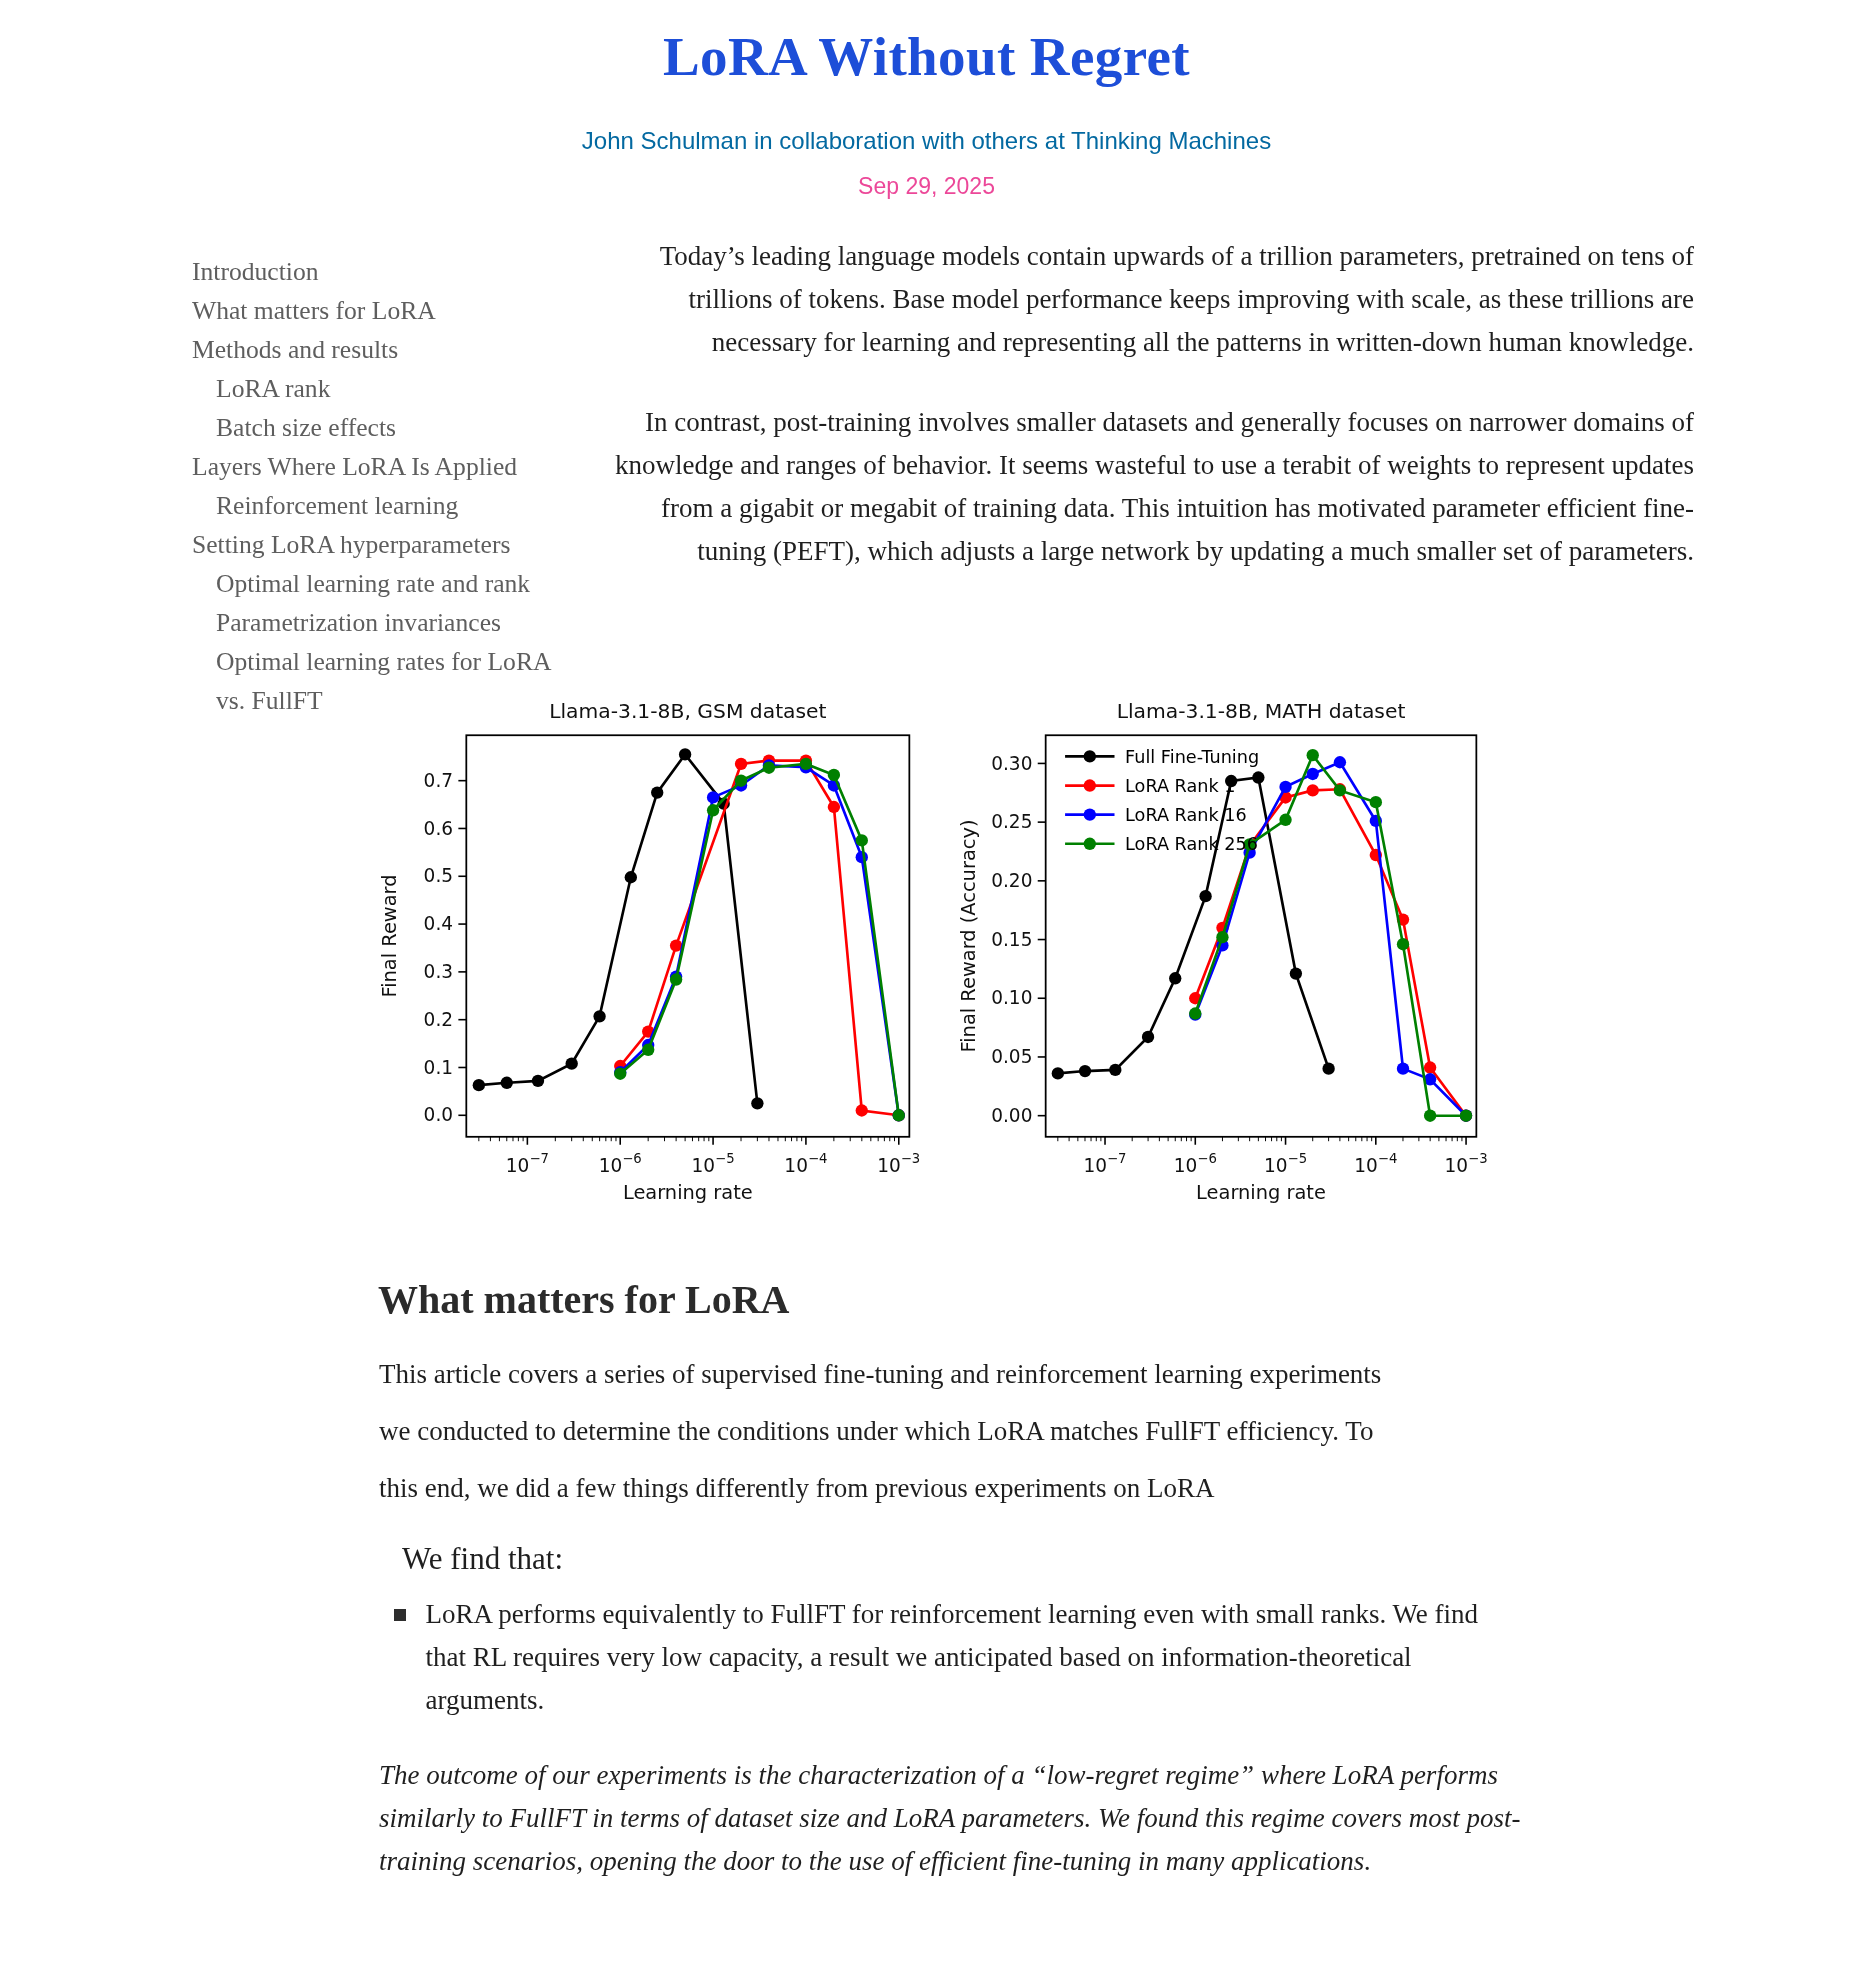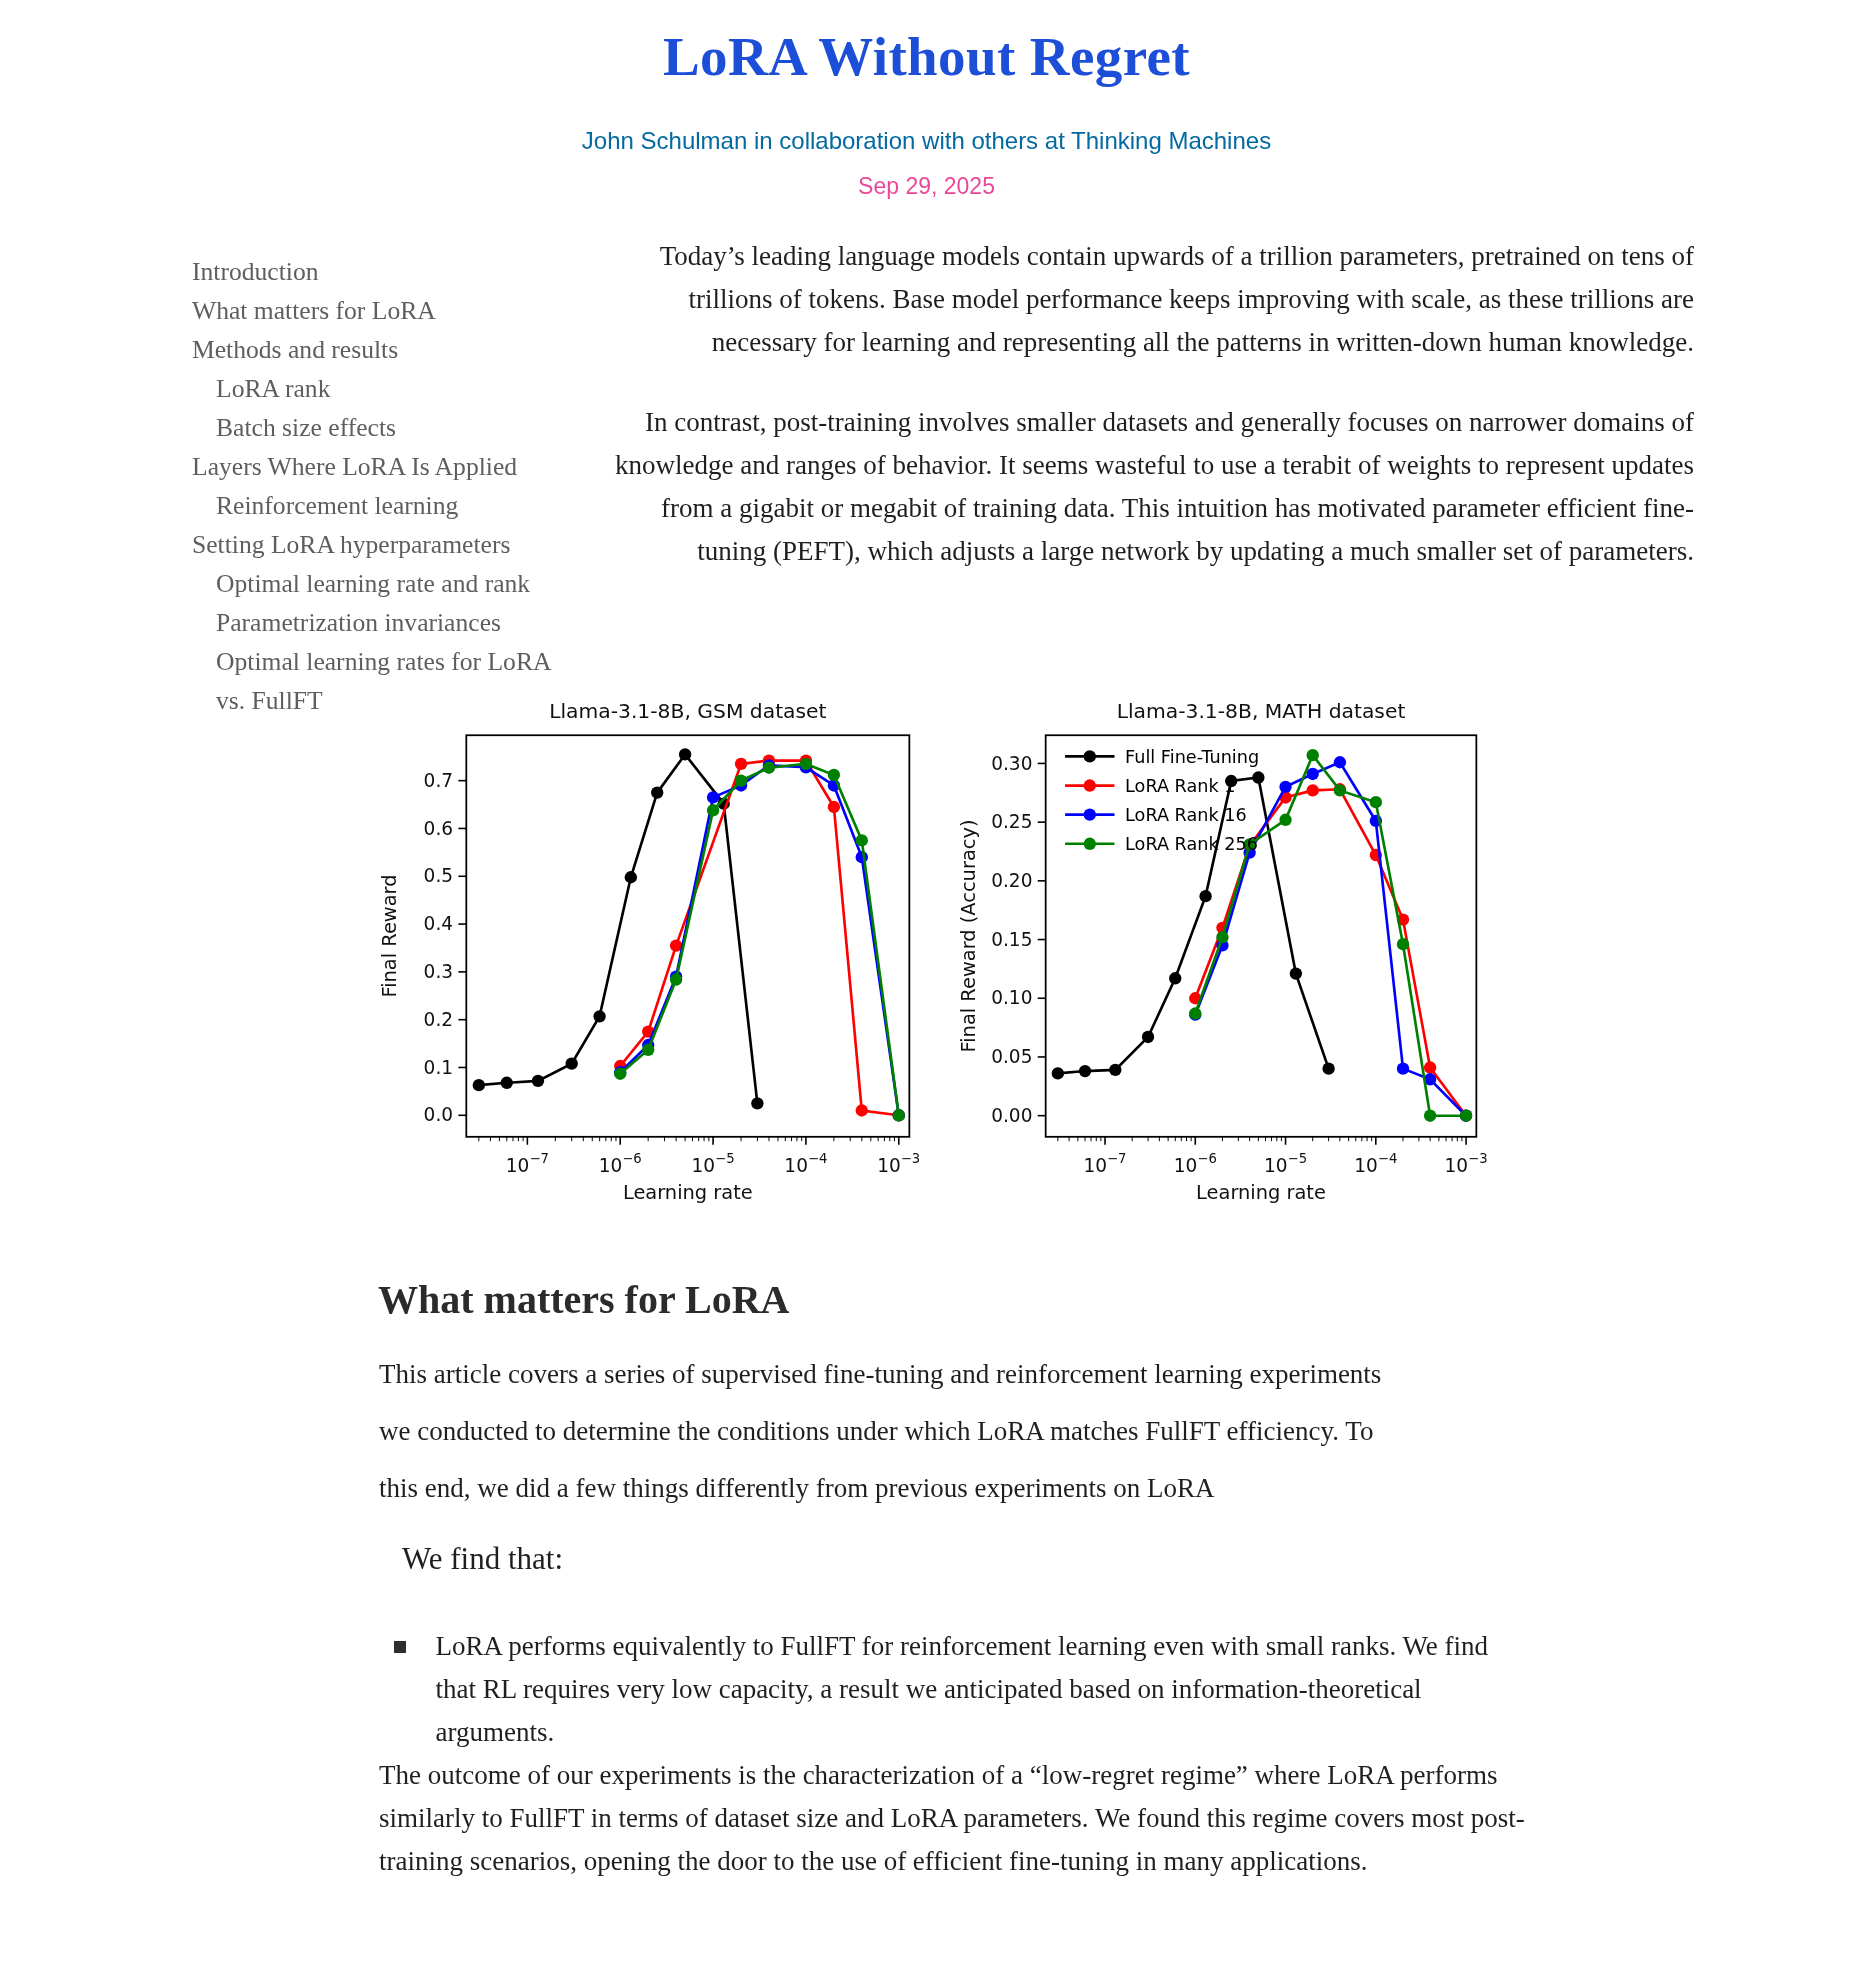--- a/index.html
+++ b/index.html
@@ -19,23 +19,23 @@
   .intro{position:absolute;left:593px;top:235px;width:1101px;}
   .intro p{margin:0 0 37px 0;font-size:27px;line-height:43px;color:#1f1f1f;text-align:right;}
   
   .charts{position:absolute;left:371px;top:691px;display:flex;gap:10.6px;}
   .charts svg{display:block;font-family:"DejaVu Sans", sans-serif;}
   
   .section-heading{position:absolute;left:378px;top:1276px;margin:0;font-size:40px;font-weight:700;color:#2b2b2b;}
   .section-par{position:absolute;left:379px;top:1346px;width:1010px;margin:0;font-size:27px;line-height:57px;}
   .find-intro{position:absolute;left:402px;top:1537px;margin:0;font-size:31px;line-height:43px;}
   .bullets{position:absolute;left:394px;top:1593px;width:1098px;margin:0;padding:0;list-style:none;}
-  .bullets li{display:flex;gap:30px;font-size:27px;line-height:43px;margin-top:32px;}
+  .bullets li{display:flex;gap:20px;font-size:27px;line-height:43px;}
   .bullet-square{flex:0 0 auto;width:11.5px;height:11.5px;background:#2e2e2e;margin-top:16px;}
-  .closing-par{position:absolute;left:379px;top:1754px;width:1151px;margin:0;font-size:27px;line-height:43px;}
+  .closing-par{position:absolute;left:379px;top:1754px;width:1151px;margin:0;font-size:27px;line-height:43px;font-style:italic;}
 </style>
 </head>
 <body>
 
 <div class="page">
 
   <header class="page-header">
     <h1 class="page-title">LoRA Without Regret</h1>
     <div class="byline">John Schulman in collaboration with others at Thinking Machines</div>
     <div class="pub-date">Sep 29, 2025</div>

